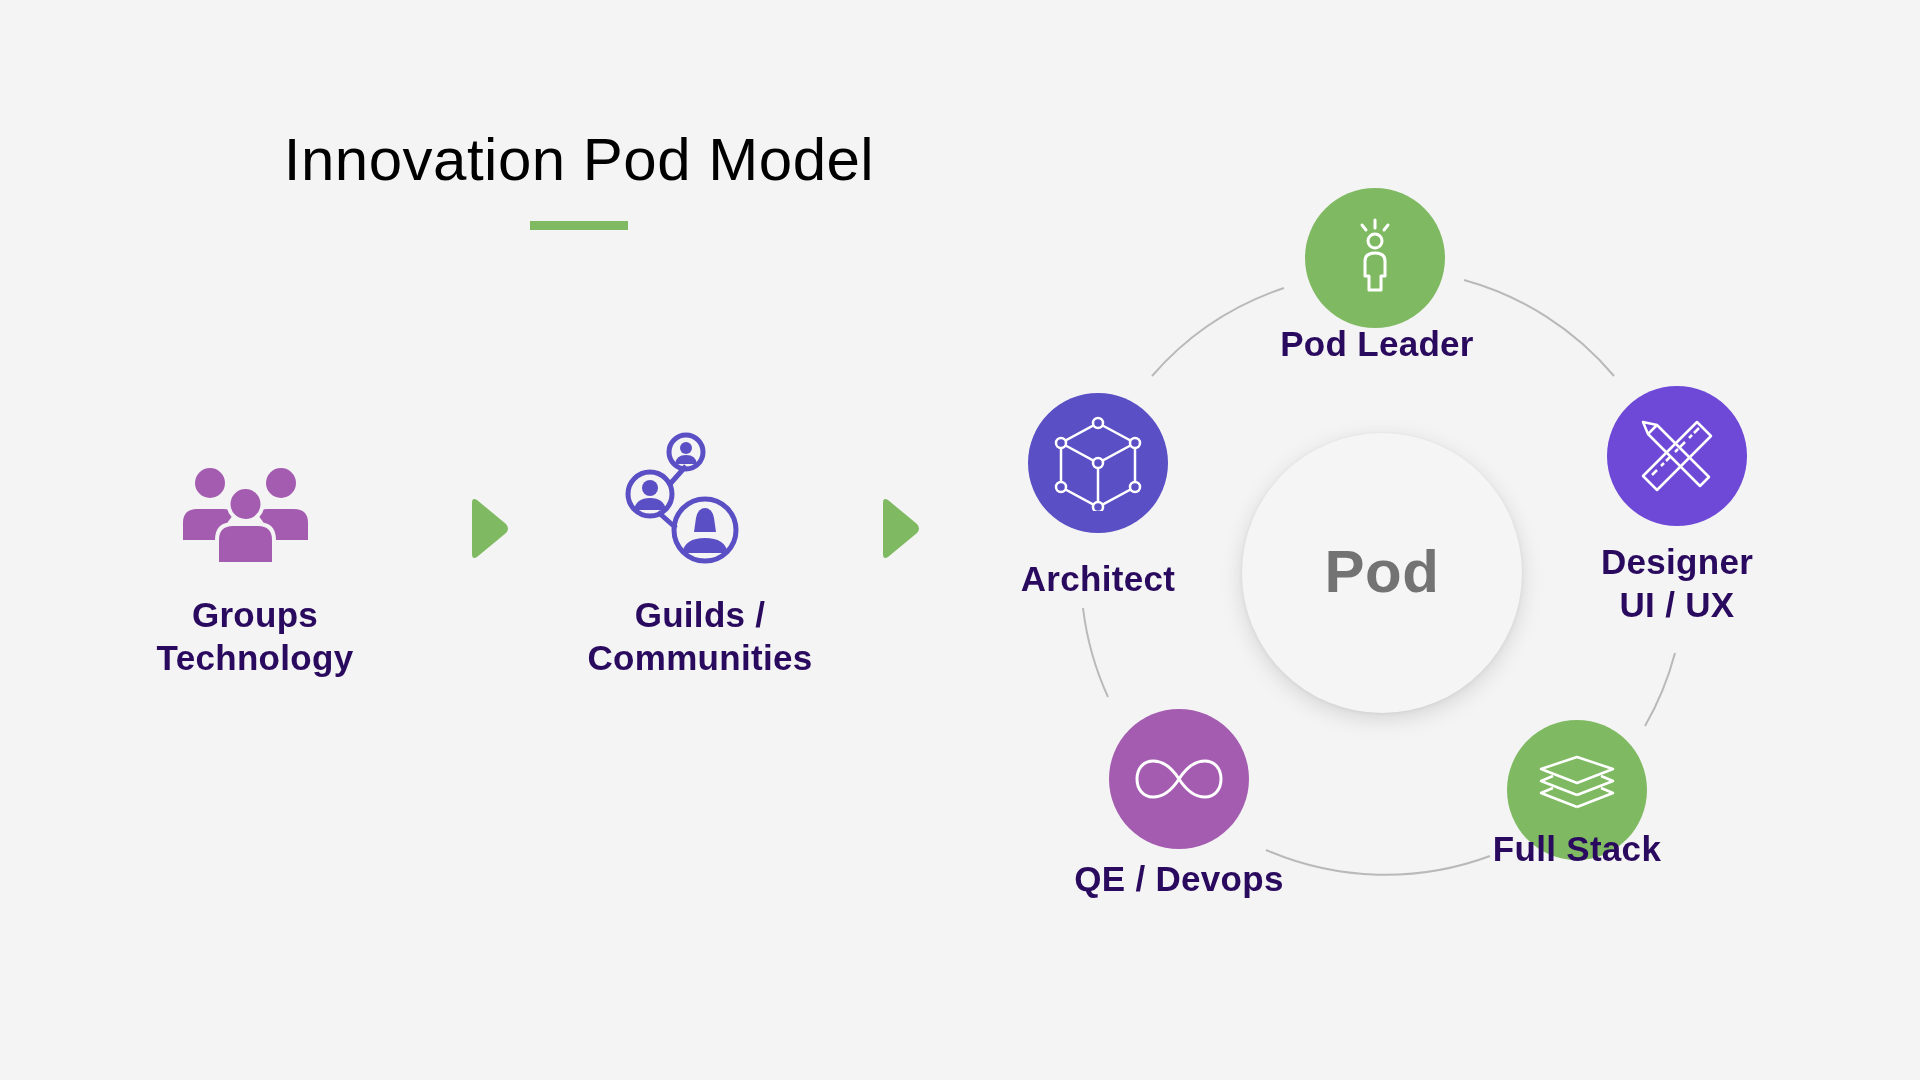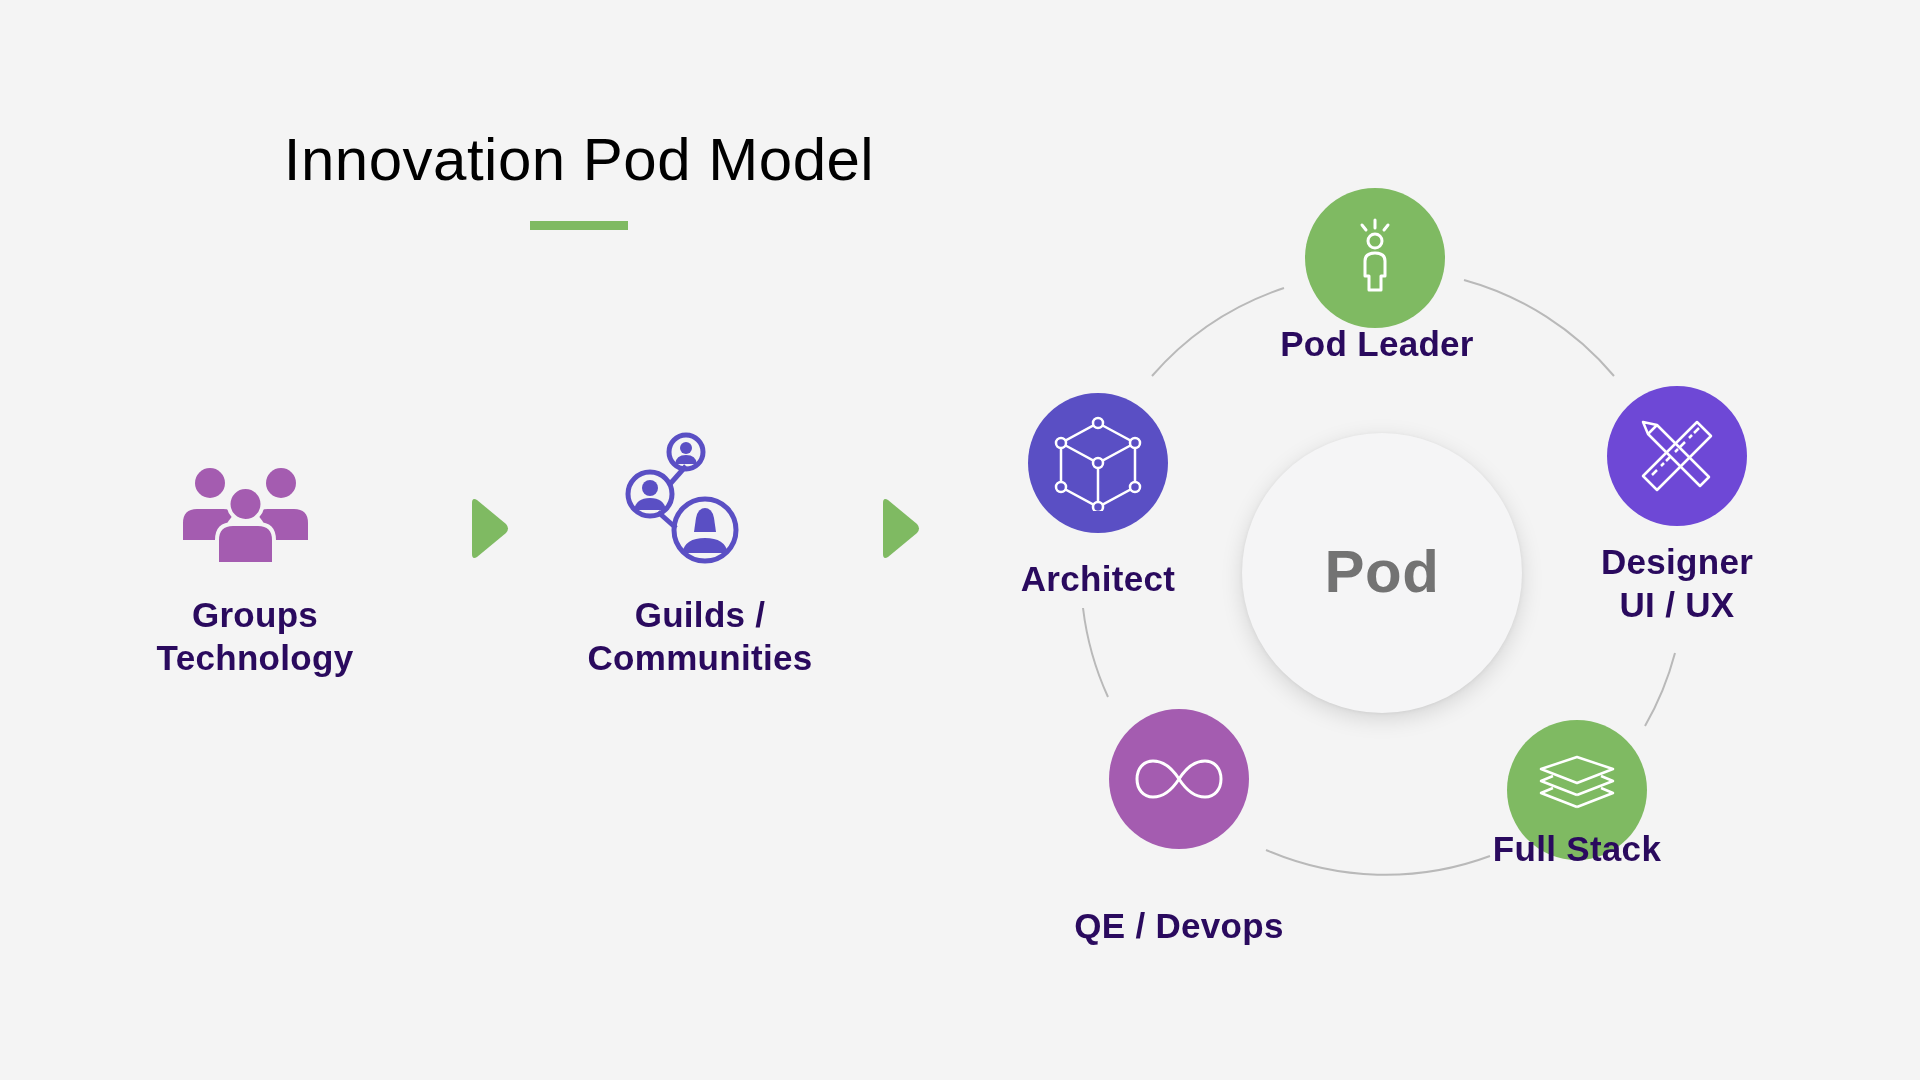--- a/index.html
+++ b/index.html
@@ -166,15 +166,15 @@
 </div>
 <div class="abs label" style="left:1427px; width:300px; top:827px;">
   <span>Full Stack</span>
 </div>
 
 <div class="abs role-circle" style="left:1109px; top:709px; background:#a45cb0;">
   <svg width="90" height="44" viewBox="0 0 90 44">
     <path d="M45 22 C36 8 26 4 19 4 C9 4 3 12 3 22 C3 32 9 40 19 40 C26 40 36 36 45 22 C54 8 64 4 71 4 C81 4 87 12 87 22 C87 32 81 40 71 40 C64 40 54 36 45 22 Z" stroke="#ffffff" stroke-width="3" fill="none"></path>
   </svg>
 </div>
-<div class="abs label" style="left:1029px; width:300px; top:904px;">
+<div class="abs label" style="left:1029px; width:300px; top:857px;">
   <span>QE / Devops</span>
 </div>
 
 </body></html>

